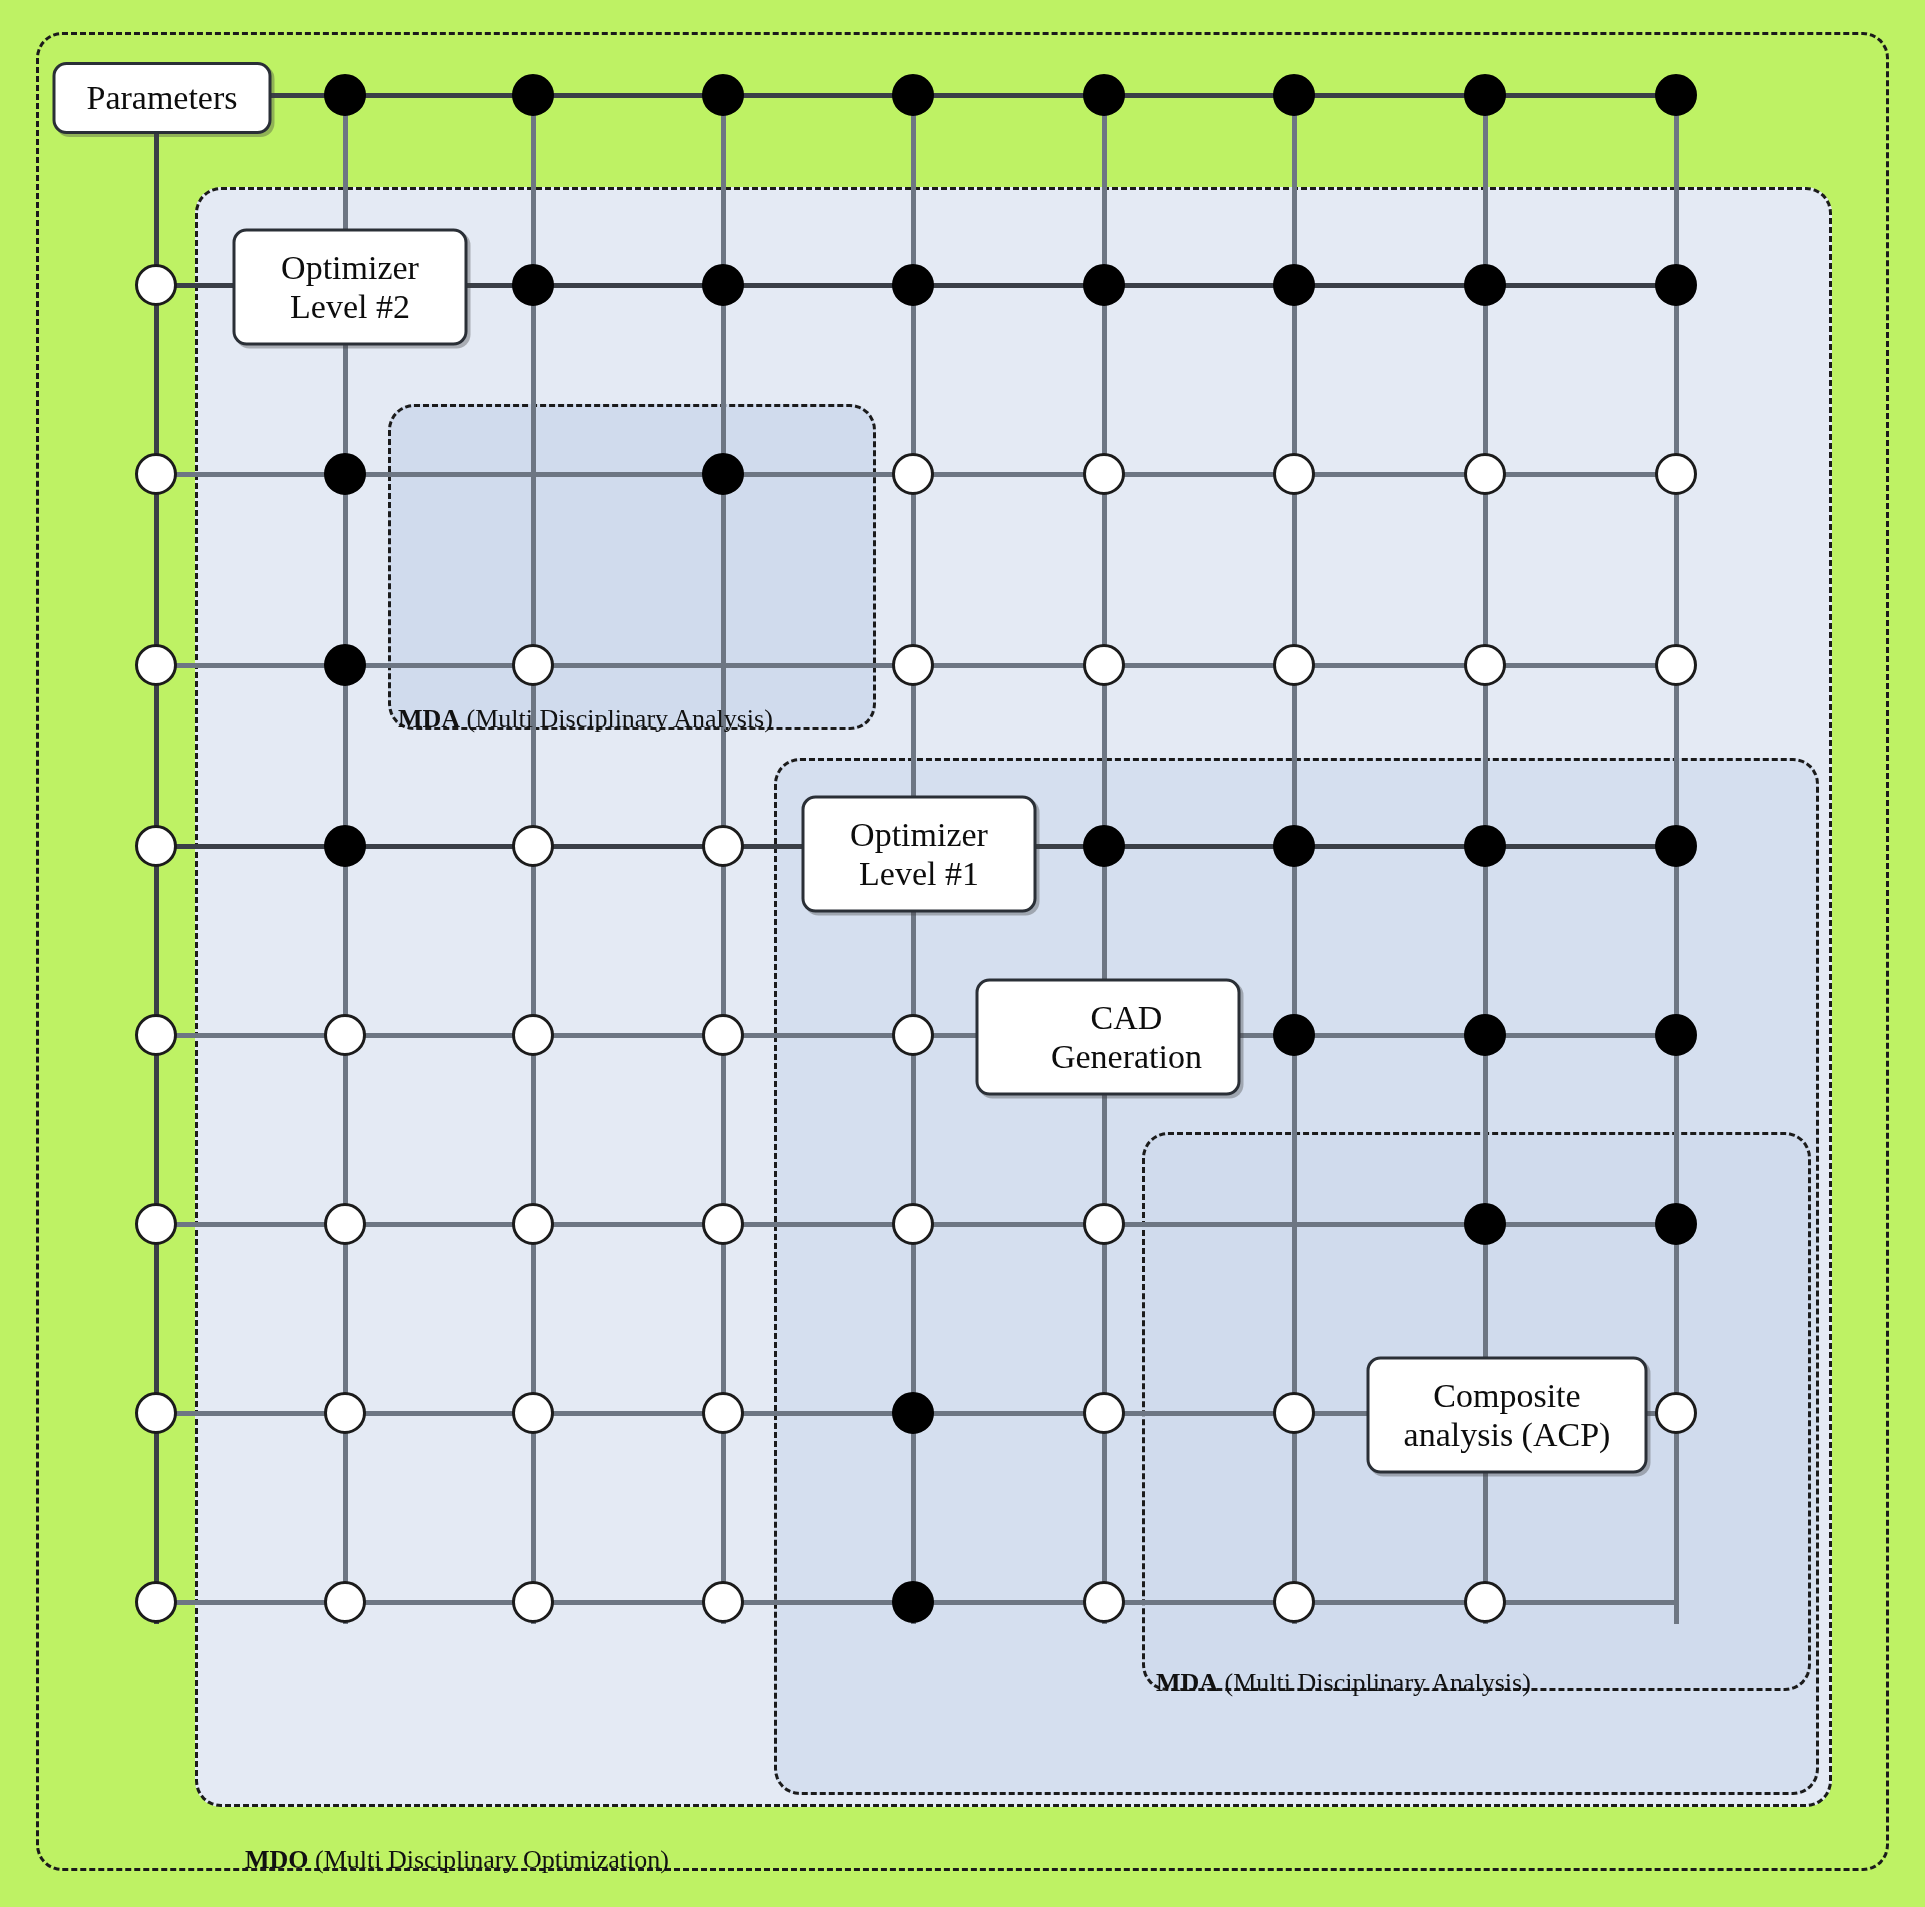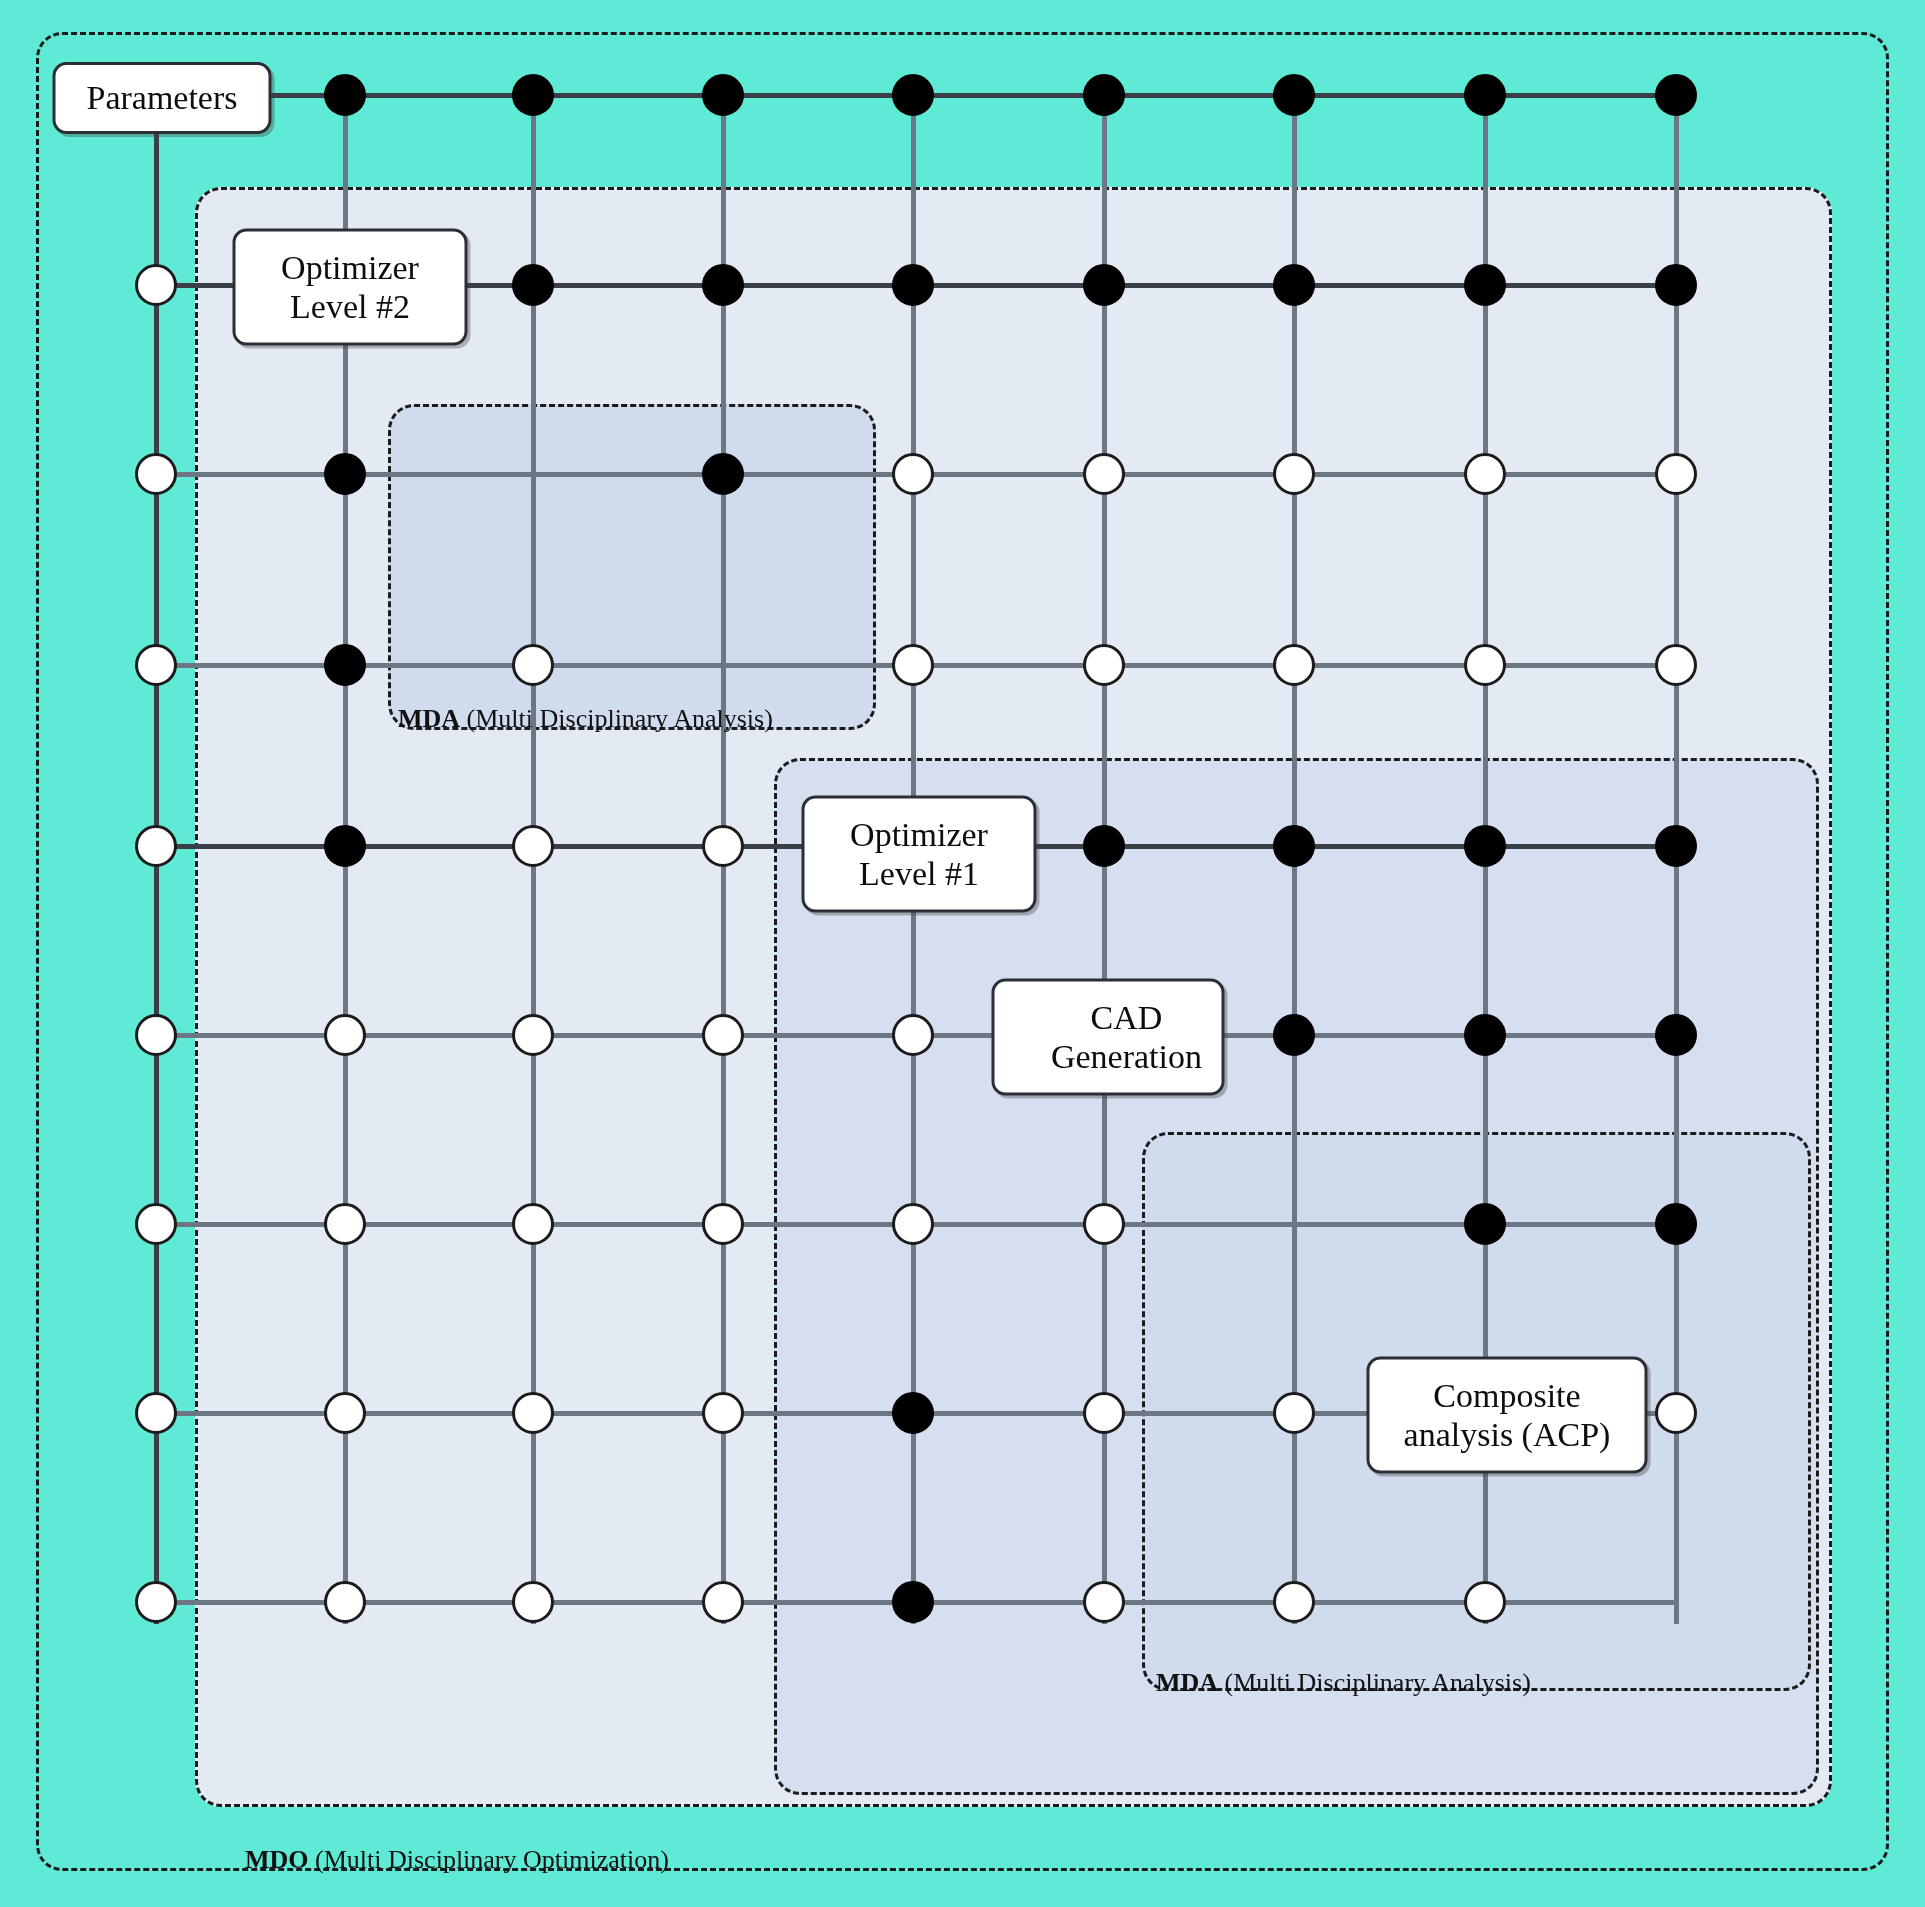--- a/index.html
+++ b/index.html
@@ -1,20 +1,20 @@
 <!DOCTYPE html>
 <html><head>
 <meta charset="utf-8">
 <style>
   html,body{margin:0;padding:0;background:#ffffff;}
   body{font-family:"Liberation Serif", serif;}
   #stage{
     position:relative;
     width:1925px;height:1907px;
-    background:#5eead4;
+    background:#bef264;
     overflow:hidden;
   }
 
   
   .group{
     position:absolute;
     border:3px dashed #1b1b1b;
     border-radius:26px;
     box-sizing:border-box;
   }
@@ -192,21 +192,21 @@
   <div class="box" style="left:162px;top:98px;width:219px;height:72px;">Parameters</div>
 
   <div class="box" style="left:350px;top:287px;width:235px;height:117px;">Optimizer
 Level #2</div>
 
 
 
   <div class="box" style="left:919px;top:854px;width:235px;height:117px;">Optimizer
 Level #1</div>
 
-  <div class="box" style="left:1108px;top:1037px;width:233px;height:117px;padding-left:47px;">CAD
+  <div class="box" style="left:1108px;top:1037px;width:265px;height:117px;padding-left:47px;">CAD
 Generation</div>
 
 
   <div class="box" style="left:1491px;top:1415px;width:281px;height:117px;margin-left:16px;">Composite
 analysis (ACP)</div>
 
 
   <div class="grp-label" style="left:398px;top:704px;">
     <b>MDA</b><span> (Multi Disciplinary Analysis)</span>
   </div>

